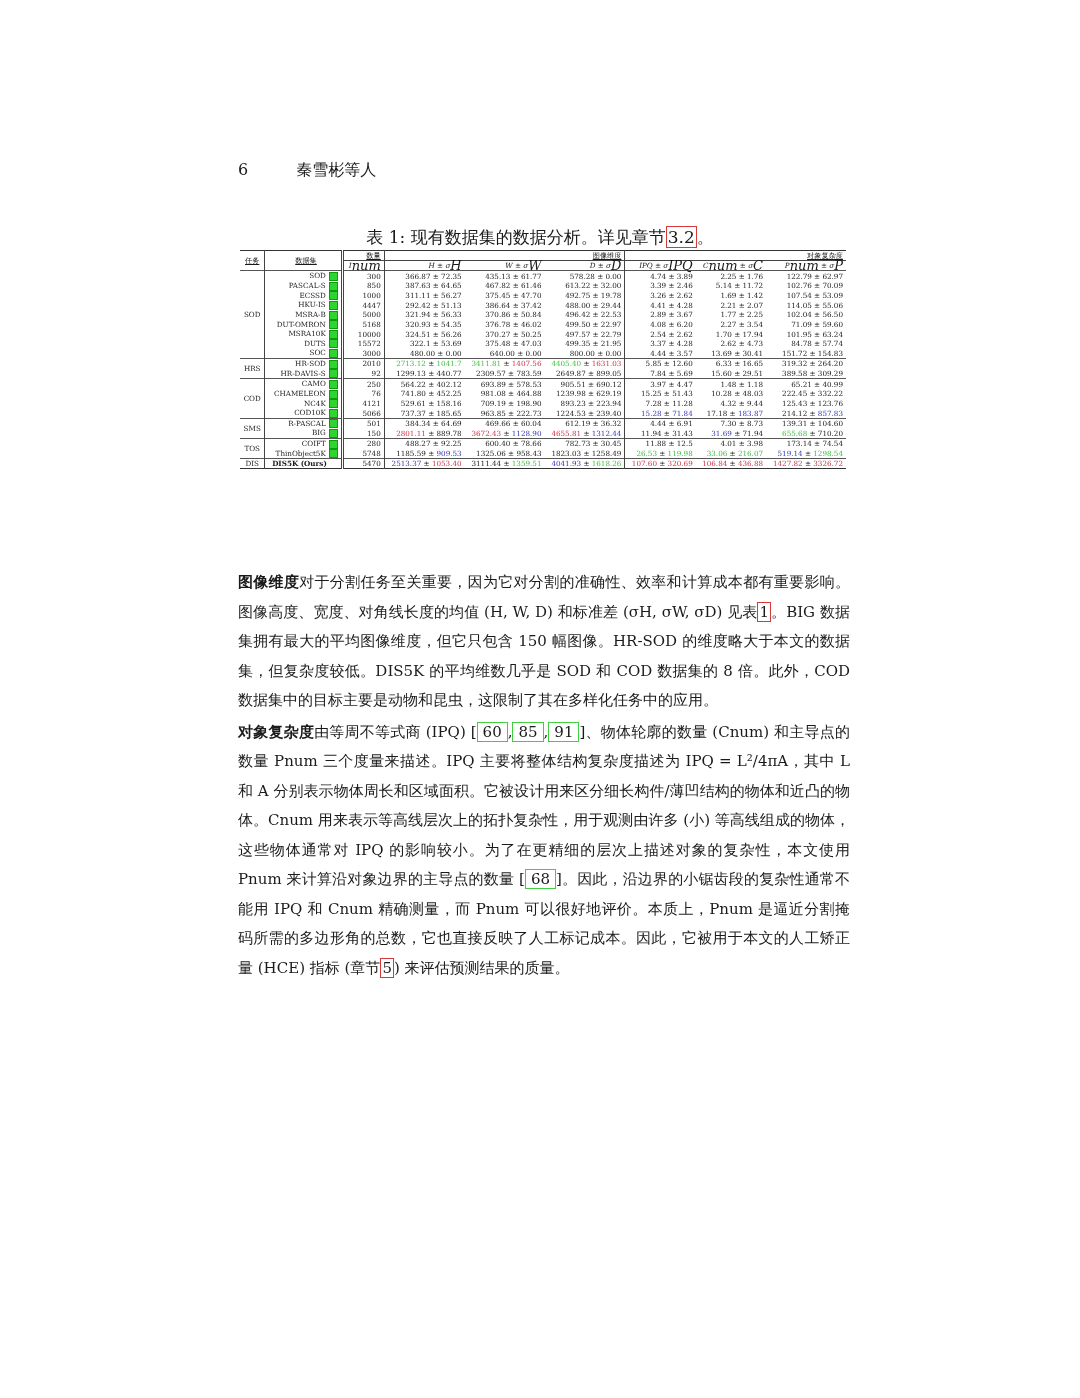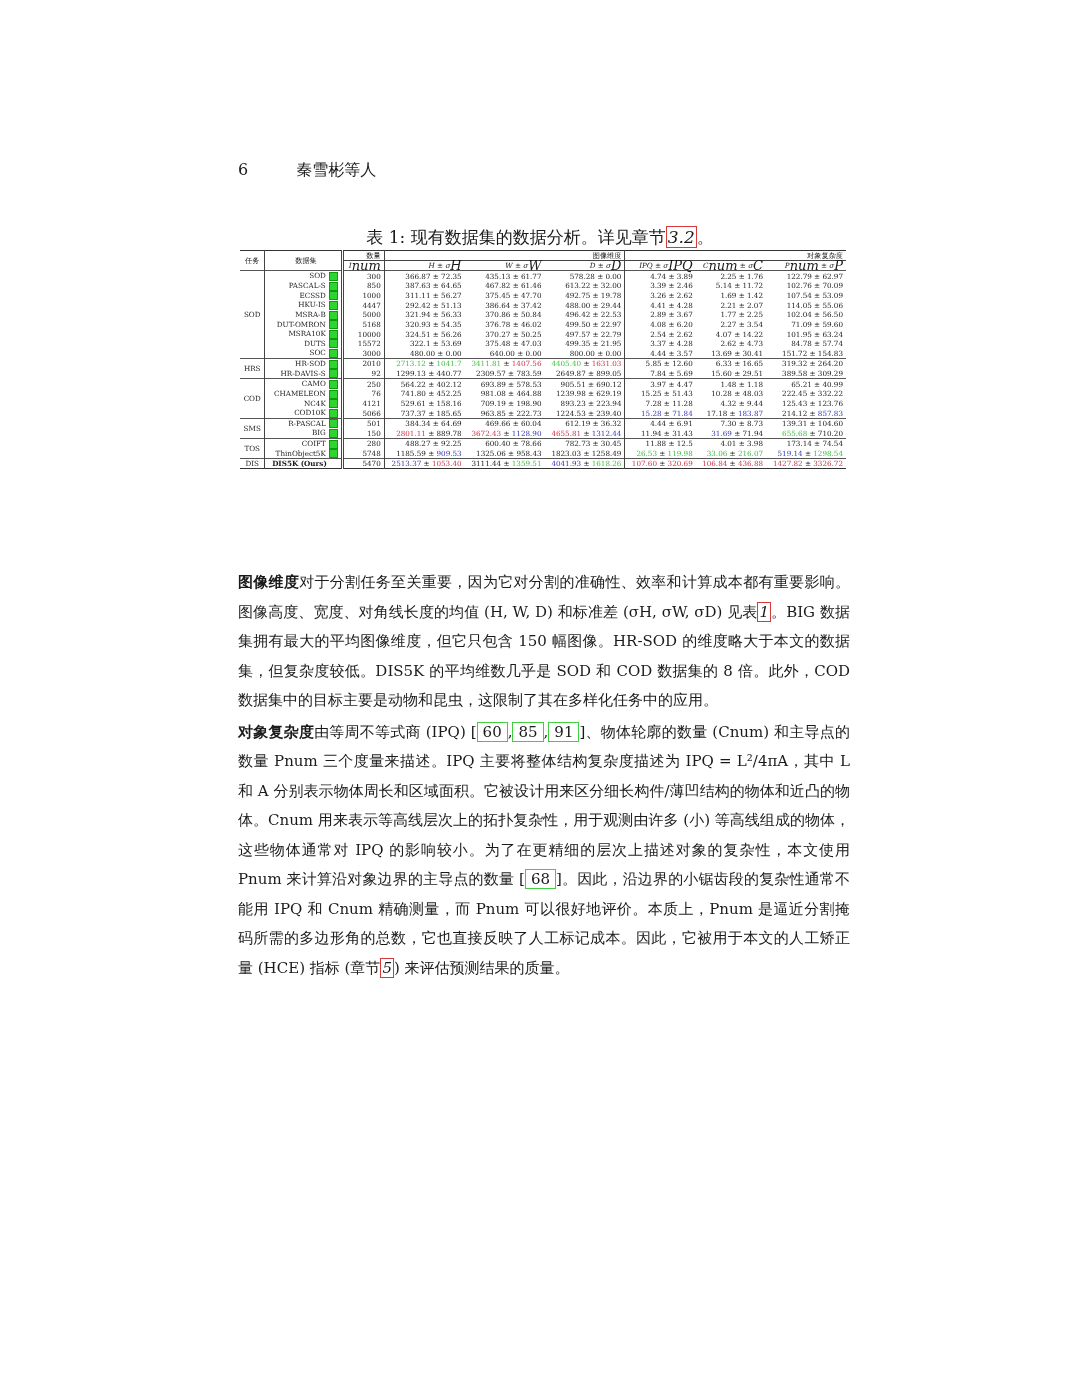--- a/index.html
+++ b/index.html
@@ -1,26 +1,26 @@
 <!DOCTYPE html>
 <html><head>
 <meta charset="utf-8">
 <style>
   html, body { margin: 0; padding: 0; background: #ffffff; }
   body { width: 1080px; height: 1398px; position: relative; overflow: hidden;
          font-family: "DejaVu Serif", "Liberation Serif", serif; color: #1a1a1a; }
   .page-header { position: absolute; top: 160px; left: 238px; font-size: 16px; display: flex; gap: 48px; }
   .caption { position: absolute; top: 226px; left: 0; width: 1080px; text-align: center; font-size: 17px; }
-  .refbox-red { border: 1.5px solid #d43a3a; padding: 0 1px; font-style: italic; }
+  .refbox-red { border: 1.5px solid #d43a3a; padding: 0 1px; }
   .refbox-green { border: 1.5px solid #3fcf3f; padding: 0 5px; }
   .table-wrap { position: absolute; top: 250px; left: 240px; width: 606px; }
   table { border-collapse: collapse; width: 100%; font-size: 7.2px; line-height: 9px; }
   th, td { padding: 0 3px; white-space: nowrap; }
   thead th { font-weight: normal; }
-  .top-rule { border-top: 1.3px solid #333; }
+  .top-rule { border-top: 1.3px solid #333; text-decoration: underline; }
   .bottom-rule { border-bottom: 1.3px solid #333; }
   .grp-rule td { border-top: 1.2px solid #555; }
   .vr { border-right: 1px solid #444; }
   .vr2 { border-right: 3px double #444; }
   .task { text-align: center; vertical-align: middle; }
   .ds { text-align: right; }
   .num { text-align: right; margin-left: 26px; }
   .val { text-align: right; }
   .cite { display: inline-block; width: 7px; height: 7px; background: #2fd52f; border: 1px solid #0c9c0c; margin-left: 3px; vertical-align: middle; }
   .c-red { color: #d2324a; text-align: center; }
@@ -127,21 +127,21 @@
           <td class="val">2.27 ± 3.54</td>
           <td class="val">71.09 ± 59.60</td>
         </tr>
         <tr>
           <td class="vr2 ds">MSRA10K<span class="cite"></span></td>
           <td class="vr num">10000</td>
           <td class="val">324.51 ± 56.26</td>
           <td class="val">370.27 ± 50.25</td>
           <td class="vr val">497.57 ± 22.79</td>
           <td class="val">2.54 ± 2.62</td>
-          <td class="val">4.07 ± 14.22</td>
+          <td class="val">1.70 ± 17.94</td>
           <td class="val">101.95 ± 63.24</td>
         </tr>
         <tr>
           <td class="vr2 ds">DUTS<span class="cite"></span></td>
           <td class="vr num">15572</td>
           <td class="val">322.1 ± 53.69</td>
           <td class="val">375.48 ± 47.03</td>
           <td class="vr val">499.35 ± 21.95</td>
           <td class="val">3.37 ± 4.28</td>
           <td class="val">2.62 ± 4.73</td>

